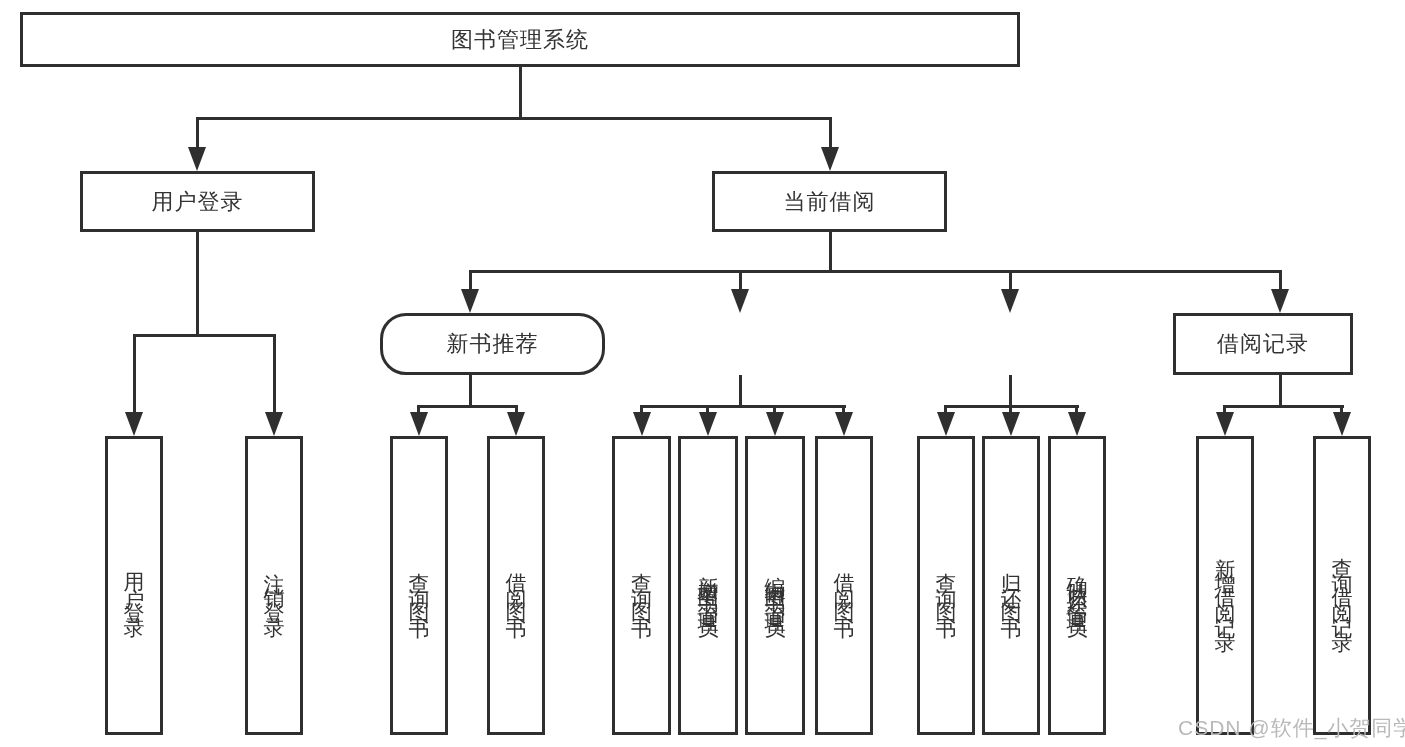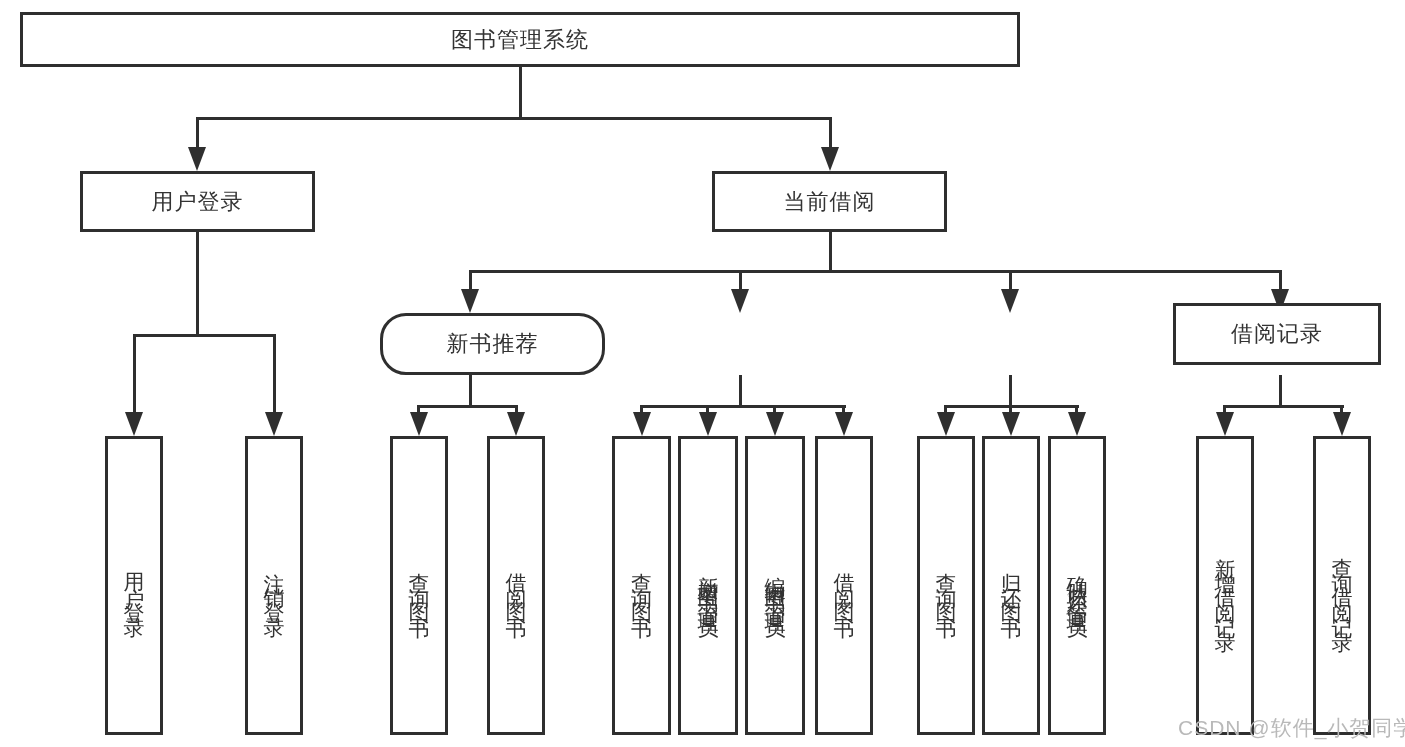--- a/index.html
+++ b/index.html
@@ -55,21 +55,21 @@
 <body>
 
 <div class="stage">
 
   <div class="box h-box" style="left:20px; top:12px; width:1000px; height:55px;">图书管理系统</div>
 
   <div class="box h-box" style="left:80px; top:171px; width:235px; height:61px;">用户登录</div>
   <div class="box h-box" style="left:712px; top:171px; width:235px; height:61px;">当前借阅</div>
 
   <div class="box h-box" style="left:380px; top:313px; width:225px; height:62px;border-radius:26px;">新书推荐</div>
-  <div class="box h-box" style="left:1173px; top:303px; width:208px; height:62px;">借阅记录</div>
+  <div class="box h-box" style="left:1173px; top:313px; width:180px; height:62px;">借阅记录</div>
 
   <div class="box v-box" style="left:105px; top:436px; width:58px; height:299px;">用户登录</div>
   <div class="box v-box" style="left:245px; top:436px; width:58px; height:299px;">注销登录</div>
 
   <div class="box v-box" style="left:390px; top:436px; width:58px; height:299px;">查询图书</div>
   <div class="box v-box" style="left:487px; top:436px; width:58px; height:299px;">借阅图书</div>
 
   <div class="box v-box" style="left:612px; top:436px; width:59px; height:299px;">查询图书</div>
   <div class="box v-box long" style="left:678px; top:436px; width:60px; height:299px;">新增图书（管理员）</div>
   <div class="box v-box long" style="left:745px; top:436px; width:60px; height:299px;">编辑图书（管理员）</div>

